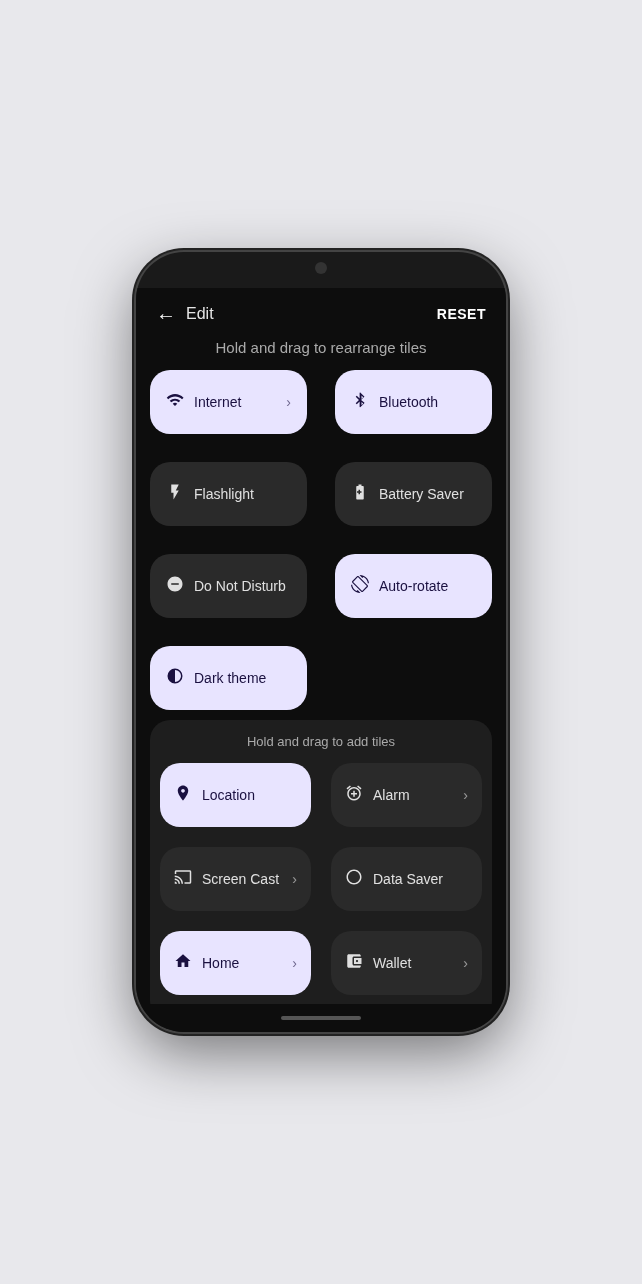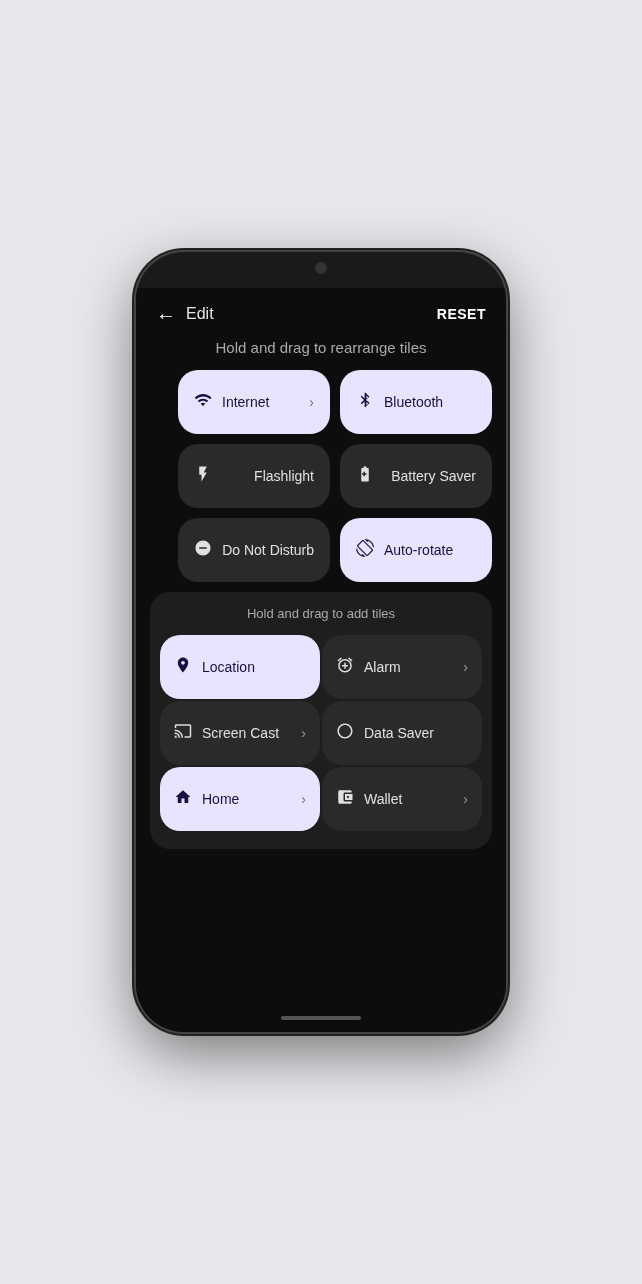--- a/index.html
+++ b/index.html
@@ -119,24 +119,23 @@
       color: #aaa;
       font-size: 15px;
       text-align: center;
       padding: 4px 0 14px;
     }
 
     
     .tiles-grid {
       display: grid;
       grid-template-columns: 1fr 1fr;
-      gap: 10px;
+      gap: 28px;
       padding: 0 14px;
       margin-bottom: 10px;
-      margin-left: 28px;
     }
 
     .tile {
       border-radius: 20px;
       padding: 18px 16px;
       display: flex;
       align-items: center;
       gap: 10px;
       cursor: pointer;
       min-height: 64px;
@@ -157,55 +156,54 @@
     }
 
     .tile.active .tile-icon,
     .tile.active .tile-label {
       color: #1a1040;
     }
 
     .tile.inactive .tile-icon,
     .tile.inactive .tile-label {
       color: #e0e0e0;
-      text-align: right;
     }
 
     .tile-label {
       font-size: 14px;
       font-weight: 500;
       flex: 1;
     }
 
     .tile-arrow {
       font-size: 14px;
       opacity: 0.6;
     }
 
     .tile.active .tile-arrow { color: #1a1040; }
 
     
     .section-container {
       background: #1e1e1e;
       border-radius: 20px;
       margin: 10px 14px;
-      padding: 14px 0 8px;
+      padding: 14px 0 16px;
     }
 
     .section-hint {
       color: #aaa;
       font-size: 13px;
       text-align: center;
       padding: 0 0 14px;
     }
 
     .section-tiles {
       display: grid;
       grid-template-columns: 1fr 1fr;
-      gap: 2px;
+      gap: 20px;
       padding: 0 10px 10px;
     }
 
     .section-tile {
       border-radius: 20px;
       padding: 18px 14px;
       display: flex;
       align-items: center;
       gap: 10px;
       cursor: pointer;
@@ -318,20 +316,28 @@
       <div class="tile active">
         <span class="tile-icon">
           <svg width="18" height="18" viewBox="0 0 24 24" fill="currentColor">
               <path d="M16.48 2.52c3.27 1.55 5.61 4.72 5.97 8.48h1.5C23.44 4.84 18.29 0 12 0l-.66.03 3.81 3.81 1.33-1.32zm-6.25-.77c-.59-.59-1.54-.59-2.12 0L1.75 8.11c-.59.59-.59 1.54 0 2.12l12.02 12.02c.59.59 1.54.59 2.12 0l6.36-6.36c.59-.59.59-1.54 0-2.12L10.23 1.75zm4.6 19.44L2.81 9.17l6.36-6.36 12.02 12.02-6.36 6.36zm-7.31.29C4.25 19.94 1.91 16.76 1.55 13H.05C.56 19.16 5.71 24 12 24l.66-.03-3.81-3.81-1.33 1.32z"></path>
             </svg>
         </span>
         <span class="tile-label">Auto-rotate</span>
       </div>
 
 
+      <div class="tile active">
+        <span class="tile-icon">
+          <svg width="18" height="18" viewBox="0 0 24 24" fill="currentColor">
+              <path d="M12 2a10 10 0 100 20A10 10 0 0012 2zm0 18V4a8 8 0 010 16z"></path>
+            </svg>
+        </span>
+        <span class="tile-label">Dark theme</span>
+      </div>
 
     </div>
 
     <div class="section-container">
       <div class="section-hint">Hold and drag to add tiles</div>
       <div class="section-tiles">
 
         <div class="section-tile active-tile">
           <span class="tile-icon">
             <svg width="18" height="18" viewBox="0 0 24 24" fill="currentColor">

